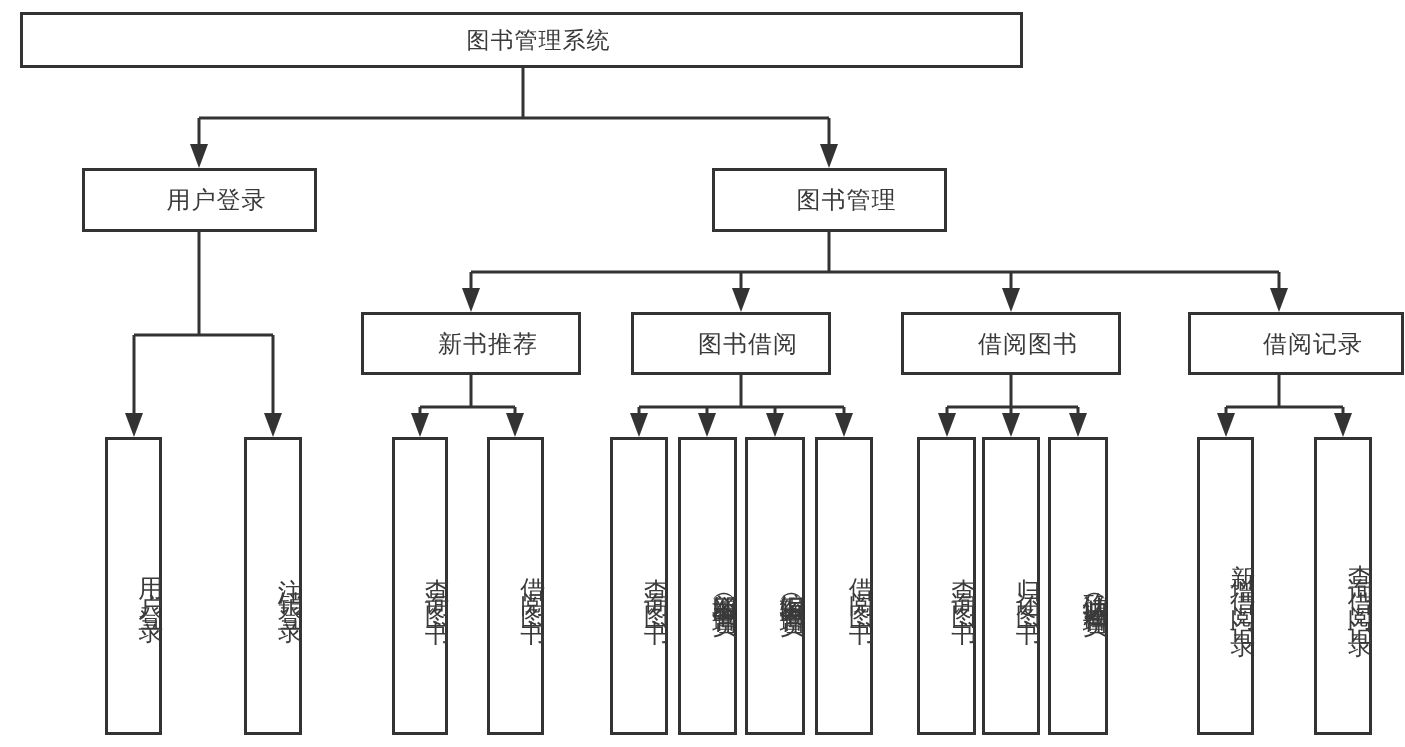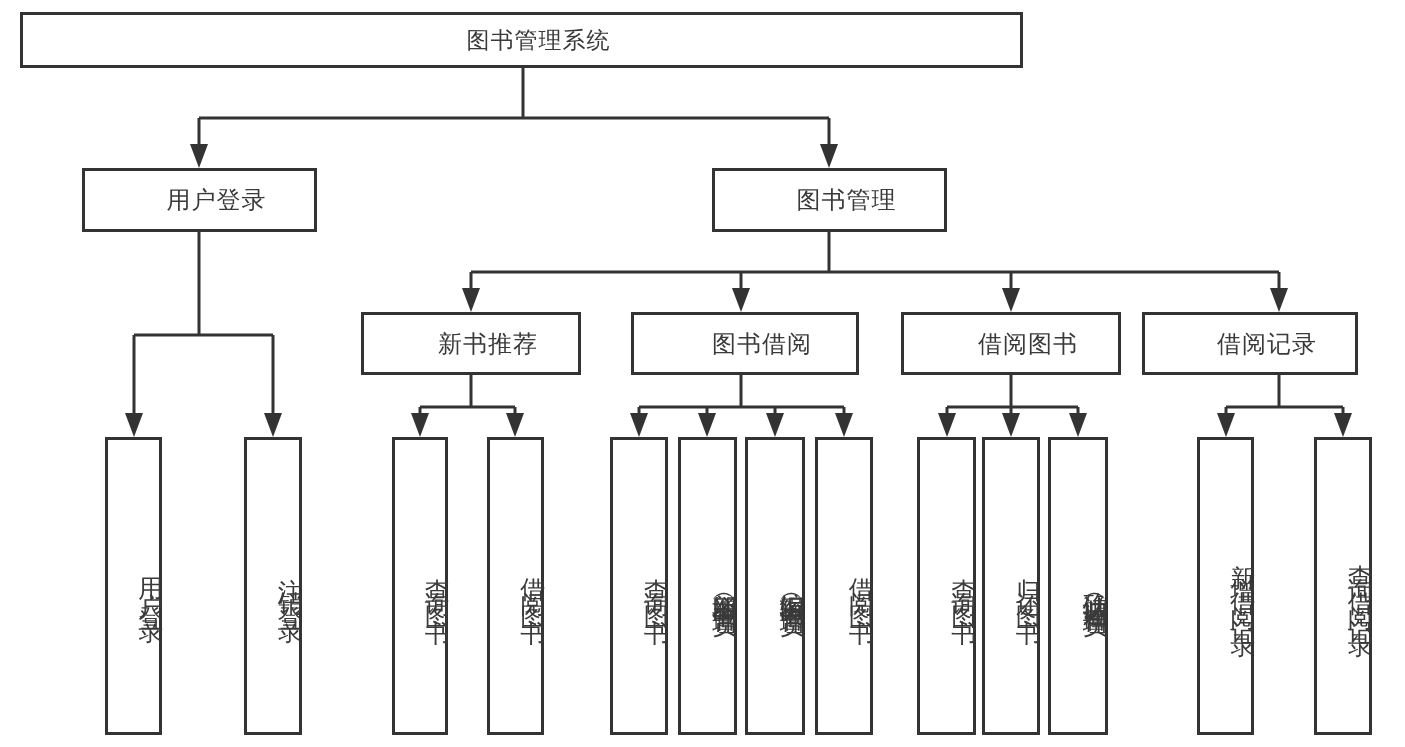--- a/index.html
+++ b/index.html
@@ -105,27 +105,27 @@
   <div class="box" style="left:82px; top:168px; width:235px; height:64px;">
     <span class="h-label">用户登录</span>
   </div>
   <div class="box" style="left:712px; top:168px; width:235px; height:64px;justify-content:center;">
     <span class="h-label">图书管理</span>
   </div>
 
   <div class="box" style="left:361px; top:312px; width:220px; height:63px;">
     <span class="h-label">新书推荐</span>
   </div>
-  <div class="box" style="left:631px; top:312px; width:228px; height:63px;">
+  <div class="box" style="left:631px; top:312px; width:200px; height:63px;">
     <span class="h-label">图书借阅</span>
   </div>
   <div class="box" style="left:901px; top:312px; width:220px; height:63px;">
     <span class="h-label">借阅图书</span>
   </div>
-  <div class="box" style="left:1142px; top:312px; width:216px; height:63px;">
+  <div class="box" style="left:1188px; top:312px; width:216px; height:63px;">
     <span class="h-label">借阅记录</span>
   </div>
 
   <div class="box" style="left:105px; top:437px; width:57px; height:298px;">
     <span class="v-label" style="letter-spacing: 14px;">用户登录</span>
   </div>
   <div class="box" style="left:244px; top:437px; width:58px; height:298px;">
     <span class="v-label" style="letter-spacing: 14px;">注销登录</span>
   </div>
 

